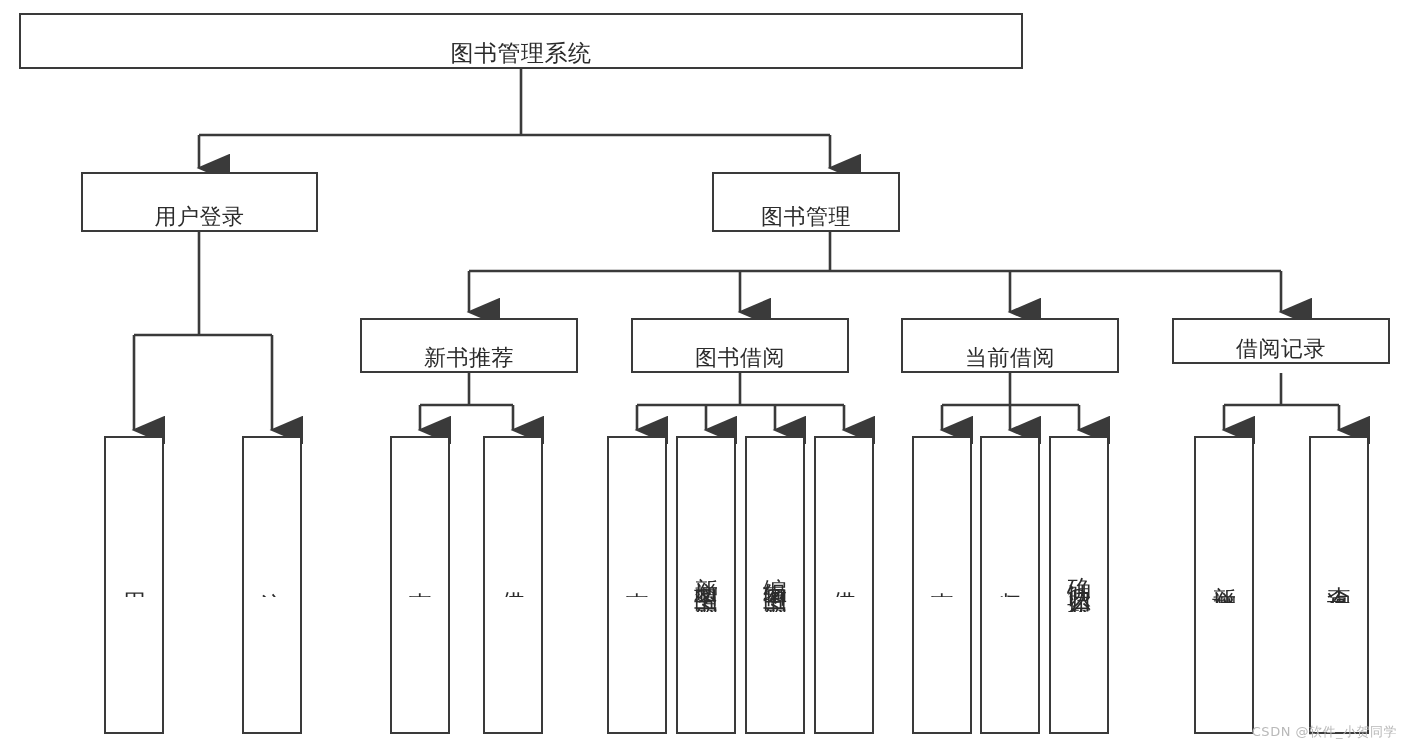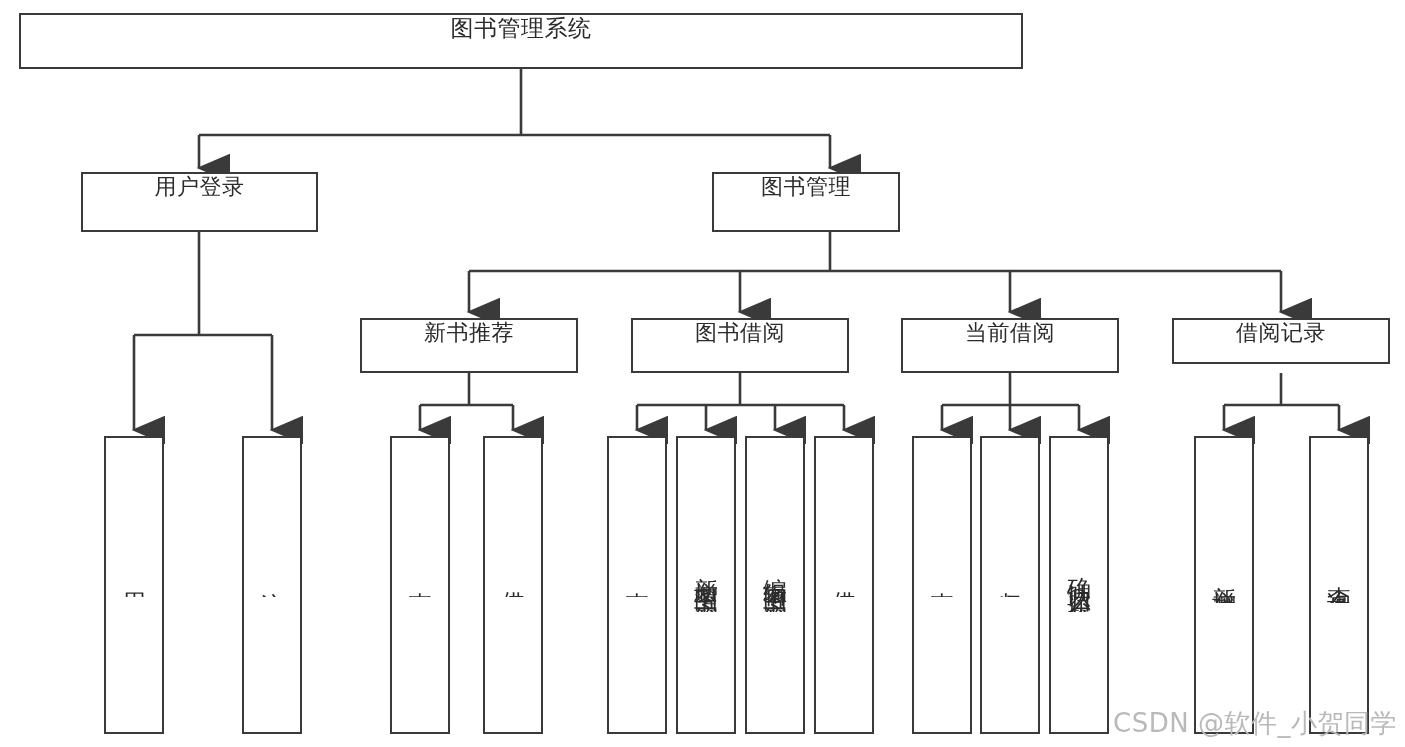--- a/index.html
+++ b/index.html
@@ -25,21 +25,21 @@
     width: 1405px;
     height: 747px;
     pointer-events: none;
   }
   .node {
     position: absolute;
     box-sizing: border-box;
     background: #ffffff;
     border: 2.5px solid #3a3a3a;
     display: flex;
-    align-items: flex-start;
+    align-items: flex-end;
     justify-content: center;
     color: #2b2b2b;
   }
   .node.horizontal {
     writing-mode: horizontal-tb;
   }
   .node-label {
     display: block;
     line-height: 1.18;
     letter-spacing: 0.5px;
@@ -63,21 +63,21 @@
     line-height: 1.0;
     letter-spacing: 6px;
     white-space: nowrap;
     max-height: 286px;
     overflow: hidden;
   }
   #watermark {
     position: absolute;
     right: 8px;
     bottom: 6px;
-    font-size: 26px;
+    font-size: 13px;
     color: #b9b9b9;
     letter-spacing: 0.5px;
     white-space: nowrap;
     user-select: none;
   }
 </style>
 </head>
 <body>
 
 <div id="diagram-root">

